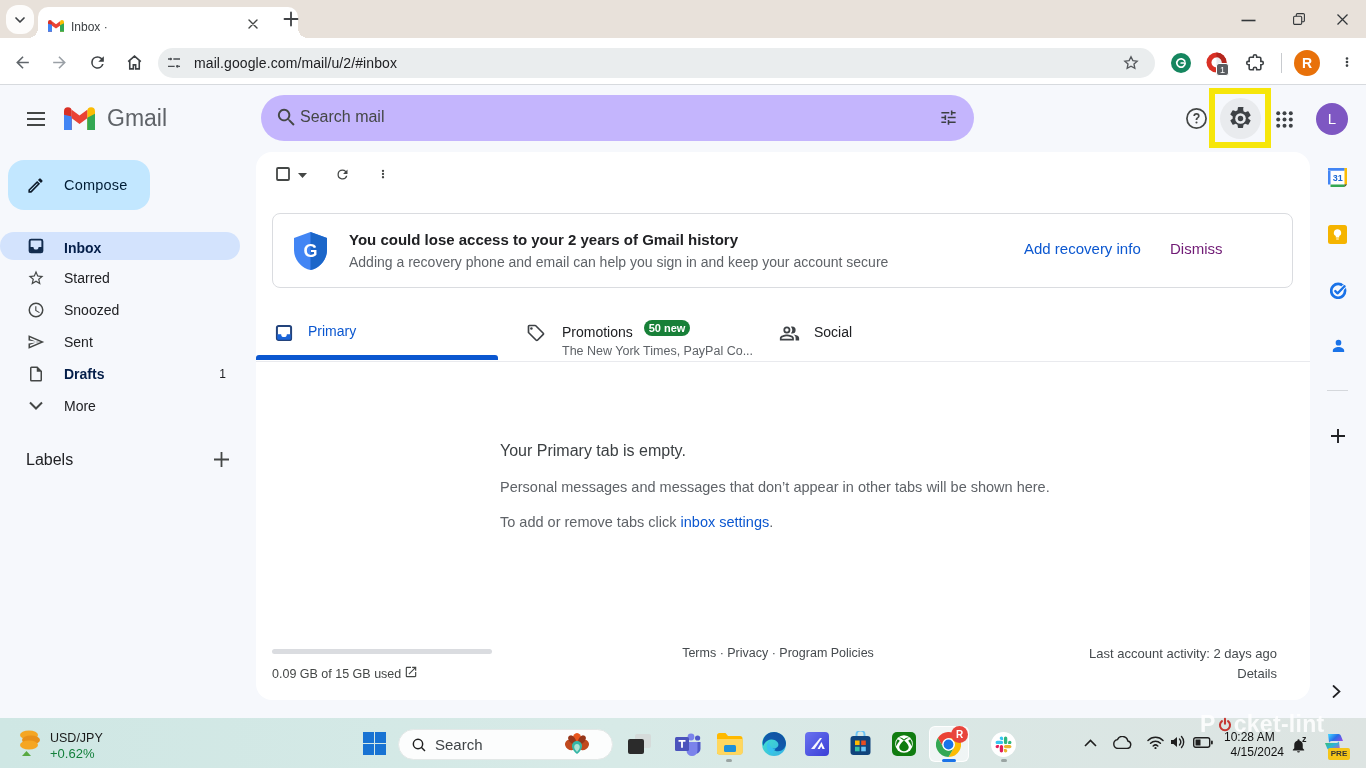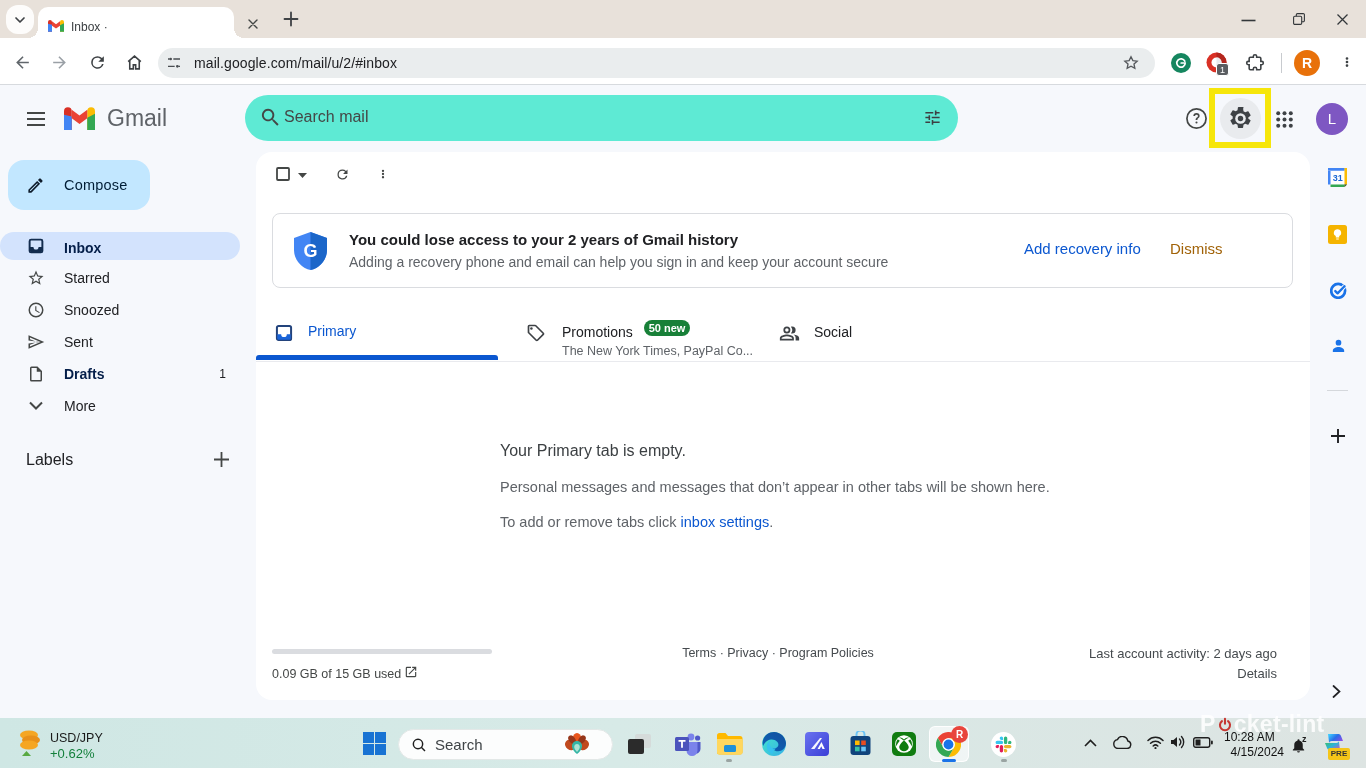--- a/index.html
+++ b/index.html
@@ -3,33 +3,33 @@
 <meta charset="utf-8">
 <style>
   * { margin:0; padding:0; box-sizing:border-box; }
   html,body { width:1366px; height:768px; overflow:hidden; font-family:"Liberation Sans", sans-serif; }
   .abs { position:absolute; }
   #stage { position:relative; width:1366px; height:768px; background:#f6f8fc; }
 
   
   #tabstrip { left:0; top:0; width:1366px; height:38px; background:#e8e1da; }
   #tabsearch { left:6px; top:5px; width:28px; height:29px; background:#fdfcfb; border-radius:12px; }
-  #tab { left:38px; top:7px; width:196px; height:31px; background:#fff; border-radius:10px 10px 0 0; }
+  #tab { left:38px; top:7px; width:260px; height:31px; background:#fff; border-radius:10px 10px 0 0; }
   .tabcurve { width:10px; height:10px; bottom:0; background:radial-gradient(circle at 0 0, transparent 10px, #fff 10px); }
   #tabtitle { left:33px; top:13px; font-size:12px; color:#3c4043; }
   #tabclose { left:207px; top:9px; width:16px; height:16px; color:#444746; font-size:13px; line-height:16px; text-align:center; }
   #newtab { left:282px; top:10px; width:18px; height:18px; color:#3f4245; }
   #wincontrols { right:0; top:0; height:38px; }
   #toolbar { left:0; top:38px; width:1366px; height:47px; background:#fff; border-bottom:1px solid #d7dade; }
   #urlbar { left:158px; top:48px; width:997px; height:30px; border-radius:15px; background:#eaedee; }
   #urltext { left:194px; top:55px; font-size:14px; color:#202124; letter-spacing:0.1px; }
 
   
   #gmail { left:0; top:86px; width:1366px; height:632px; background:#f6f8fc; }
-  #gm-search { left:245px; top:9px; width:713px; height:46px; border-radius:23px; background:#5eead4; }
+  #gm-search { left:261px; top:9px; width:713px; height:46px; border-radius:23px; background:#c4b5fd; }
   #gm-search .ph { position:absolute; left:39px; top:13px; font-size:16px; color:#444746; }
   #gm-settings-circle { left:1220px; top:12px; width:41px; height:41px; border-radius:50%; background:#e9ebee; }
   #yellowbox { left:1209px; top:2px; width:62px; height:60px; border:6px solid #f6e60b; }
   #gm-avatar { left:1316px; top:17px; width:32px; height:32px; border-radius:50%; background:#7e57c2; color:#fff; font-size:15px; text-align:center; line-height:32px; }
   #compose { left:8px; top:74px; width:142px; height:50px; border-radius:16px; background:#c2e7ff; }
   #compose span { position:absolute; left:56px; top:17px; font-size:14.5px; color:#001d35; letter-spacing:.2px; }
   .navrow { left:0; height:32px; width:240px; }
   .navrow .txt { position:absolute; left:64px; top:8px; font-size:14px; color:#202124; }
   .navrow.sel { background:#d3e3fd; border-radius:16px; }
   .navrow.sel .txt, .navrow.bold .txt { font-weight:bold; color:#041e49; }
@@ -266,21 +266,21 @@
 
       <div id="banner" class="abs">
         <svg class="abs" style="left:21px;top:18px" width="33" height="38" viewBox="0 0 33 38">
           <path fill="#4285f4" d="M16.5 0L33 6v12c0 9.6-7 18-16.5 20C7 36 0 27.6 0 18V6z"></path>
           <path fill="#1b66c9" d="M16.5 0L33 6v12c0 9.6-7 18-16.5 20z"></path>
           <text x="16.5" y="25" font-size="18" font-weight="bold" fill="#fff" text-anchor="middle" font-family="Liberation Sans">G</text>
         </svg>
         <span class="t1">You could lose access to your 2 years of Gmail history</span>
         <span class="t2">Adding a recovery phone and email can help you sign in and keep your account secure</span>
         <span class="act link" style="left:751px;">Add recovery info</span>
-        <span class="act" style="left:897px;color:#a16207;">Dismiss</span>
+        <span class="act" style="left:897px;color:#701a75;">Dismiss</span>
       </div>
 
       <div id="tabs" class="abs">
         <svg class="abs" style="left:18px;top:17px" width="20" height="20" viewBox="0 0 24 24">
             <rect x="3.5" y="3.5" width="17" height="17" rx="2" fill="none" stroke="#23437c" stroke-width="2.4"></rect>
             <path d="M4 13.4h4.6a3.4 3.4 0 0 0 6.8 0H20v5.1a1.5 1.5 0 0 1-1.5 1.5h-13A1.5 1.5 0 0 1 4 18.5z" fill="#1a64d8"></path>
           </svg>
         <span class="mailtab-label abs" style="left:52px;top:17px;color:#0b57d0;font-weight:400;">Primary</span>
         <svg class="abs" style="left:270px;top:17px" width="20" height="20" viewBox="0 0 24 24">
             <path fill="#3e4246" d="M21.41 11.58l-9-9A2 2 0 0 0 11 2H4a2 2 0 0 0-2 2v7a2 2 0 0 0 .59 1.42l9 9A2 2 0 0 0 13 22a2 2 0 0 0 1.41-.59l7-7A2 2 0 0 0 22 13a2 2 0 0 0-.59-1.42zM13 20.01L4 11V4h7v-.01l9 9-7 7.02z"></path>

